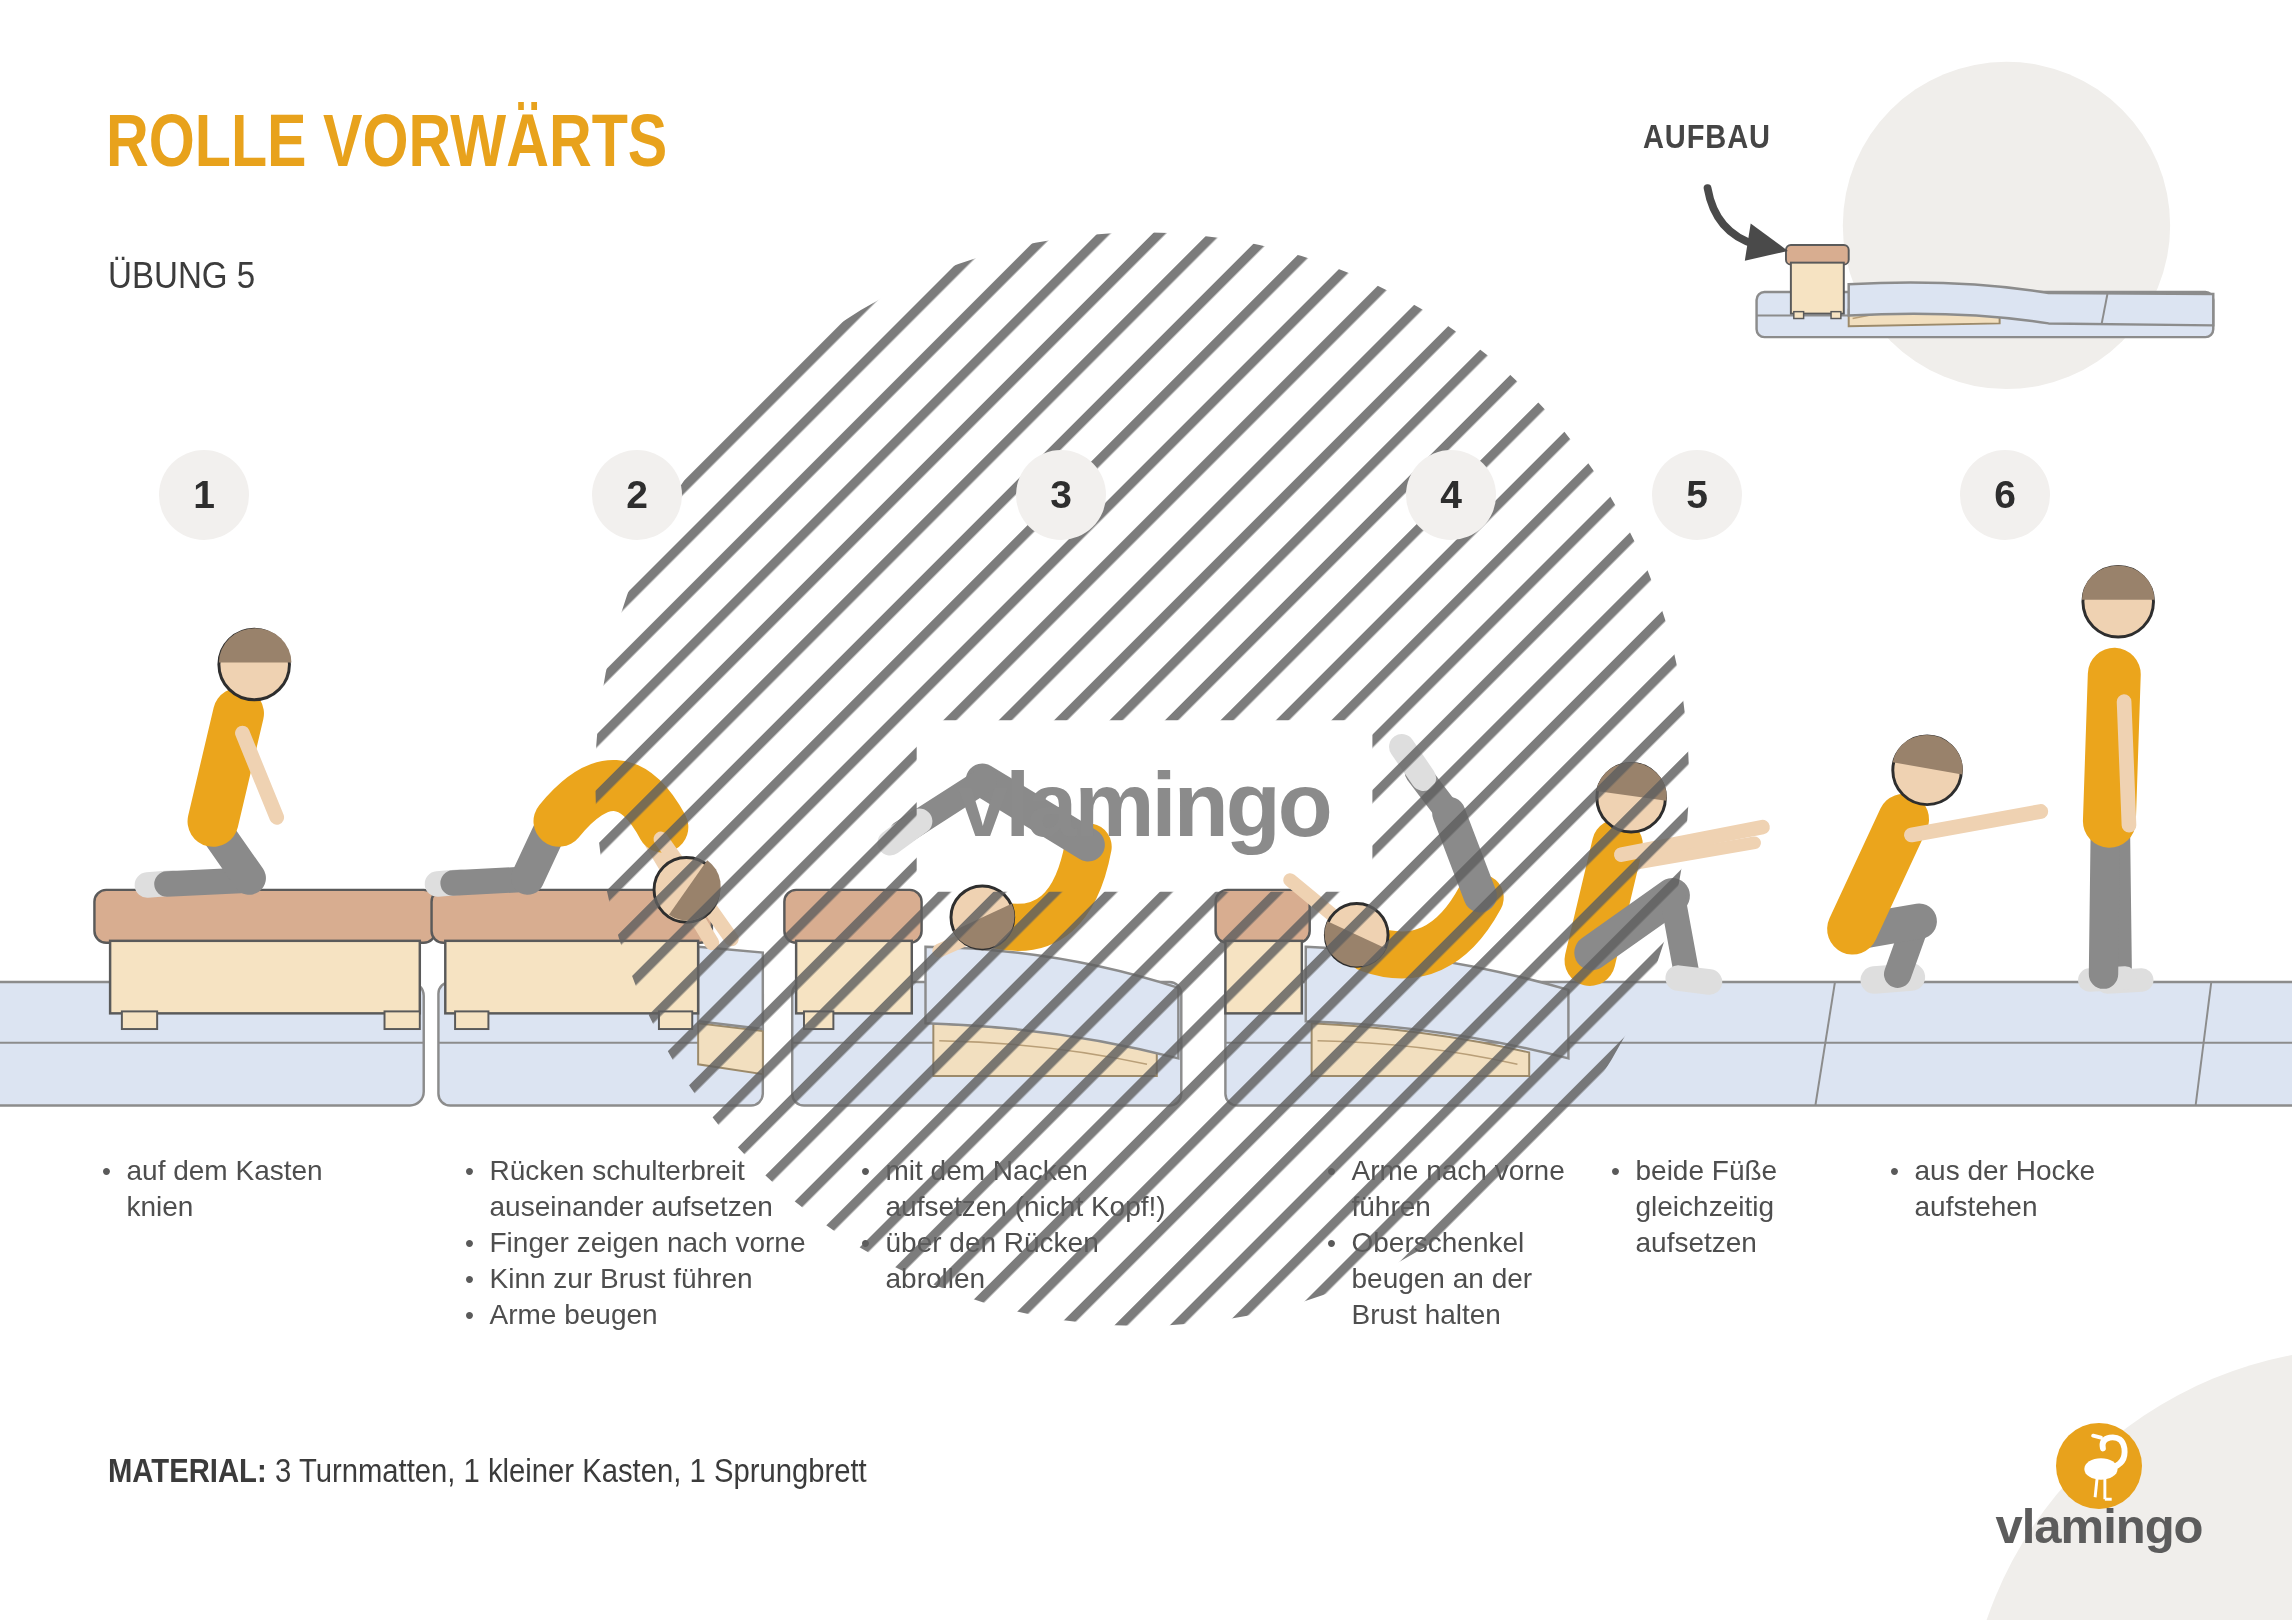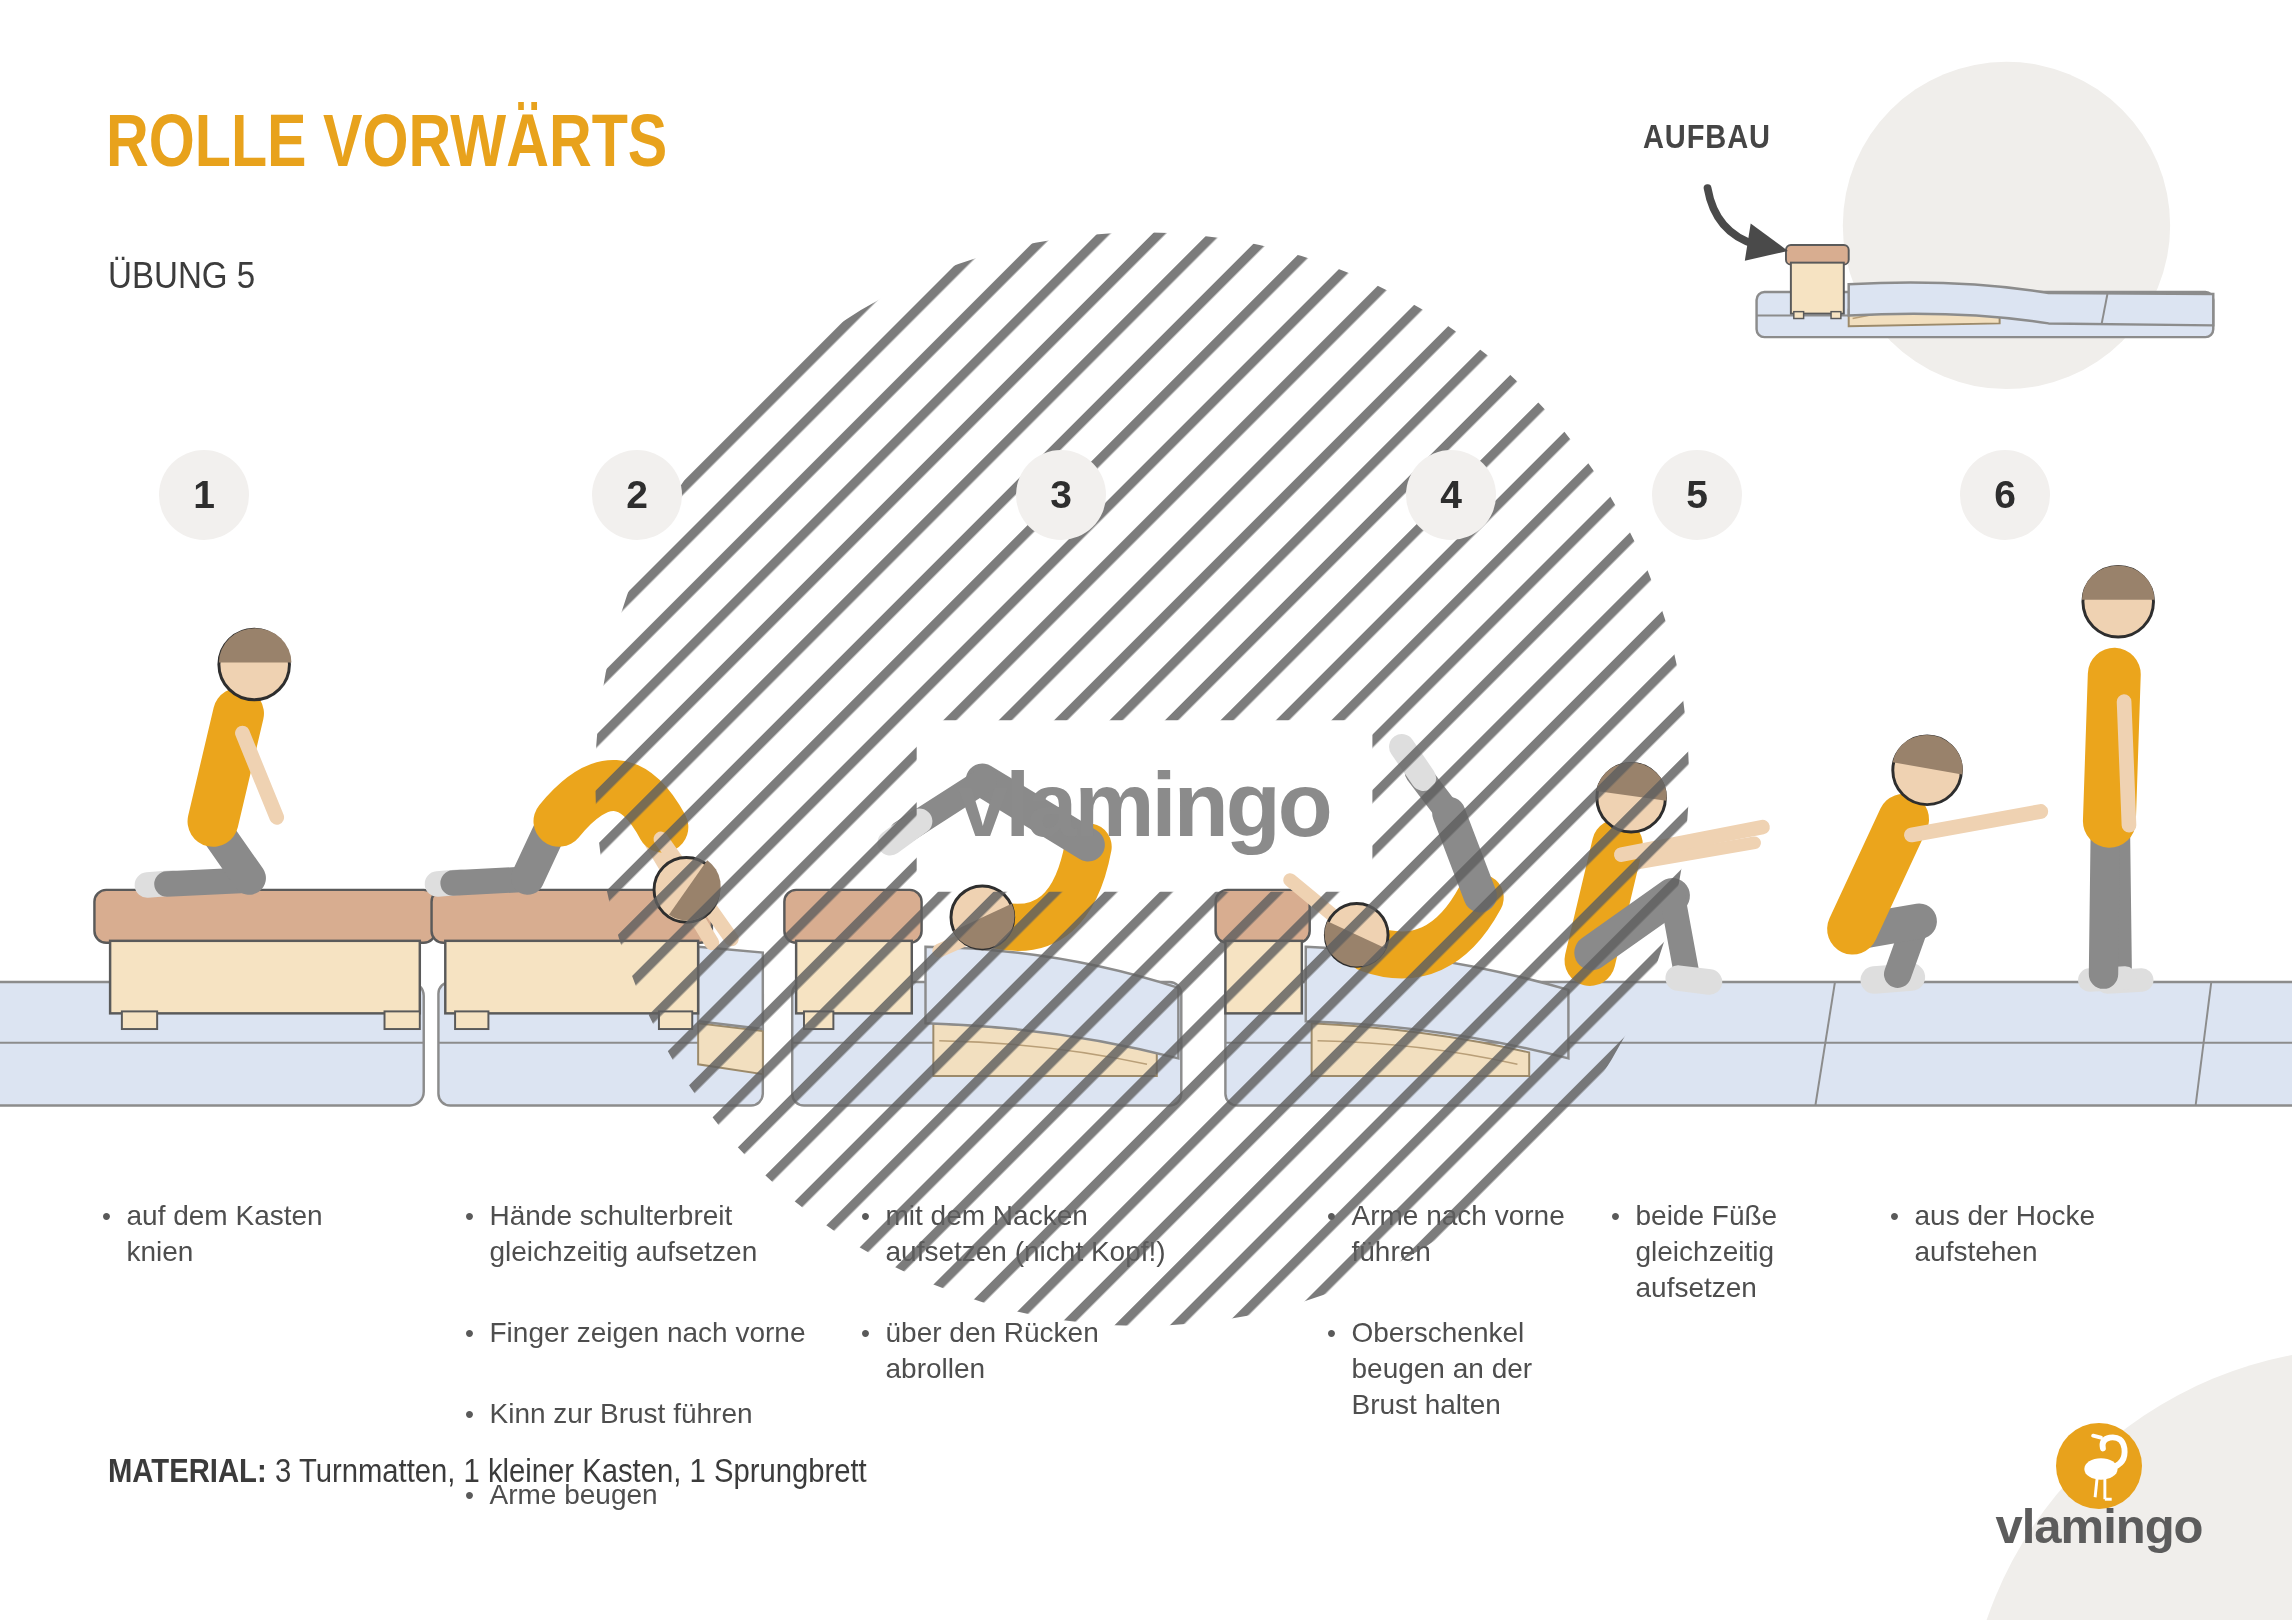--- a/index.html
+++ b/index.html
@@ -26,21 +26,21 @@
                   display:flex;align-items:center;justify-content:center;
                   font-size:90px;font-weight:bold;color:#8B8B8B;letter-spacing:-2.9px;}
 
   .step-circle{position:absolute;top:450px;width:90px;height:90px;border-radius:50%;
                background:var(--circle);display:flex;align-items:center;justify-content:center;
                font-size:39px;font-weight:bold;color:#2E2E2E;z-index:5;}
   .sc1{left:159px}.sc2{left:592px}.sc3{left:1016px}.sc4{left:1406px}.sc5{left:1652px}.sc6{left:1960px}
 
   .step-text{position:absolute;top:1153px;z-index:2;color:var(--text);font-size:28px;line-height:36px;}
   .step-text ul{margin:0;padding:0;list-style:none;}
-  .step-text li{position:relative;padding-left:26.5px;margin-top:45px;}
+  .step-text li{position:relative;padding-left:26.5px;}
   .step-text li::before{content:"•";position:absolute;left:2px;top:0;color:#5a5a5a;font-size:25.5px;}
   .tc1{left:100px;width:230px}.tc2{left:463px;width:348px}.tc3{left:859px;width:343px}
   .tc4{left:1325px;width:250px}.tc5{left:1609px;width:181px}.tc6{left:1888px;width:221px}
 
   .material{position:absolute;left:108px;top:1451px;font-size:34px;color:#3B3B3B;
             transform:scaleX(.86);transform-origin:left top;white-space:nowrap;z-index:2;}
   .material b{margin-right:9.8px;}
 
   .corner-blob{position:absolute;left:1965px;top:1348px;width:804px;height:804px;
                border-radius:50%;background:#F0EEEB;z-index:2;}
@@ -224,21 +224,21 @@
   <div class="step-circle sc5">5</div>
   <div class="step-circle sc6">6</div>
 
   <div class="step-text tc1">
       <ul>
         <li>auf dem Kasten knien</li>
       </ul>
     </div>
   <div class="step-text tc2">
       <ul>
-        <li>Hände schulterbreit gleichzeitig aufsetzen</li>
+        <li>Rücken schulterbreit auseinander aufsetzen</li>
         <li>Finger zeigen nach vorne</li>
         <li>Kinn zur Brust führen</li>
         <li>Arme beugen</li>
       </ul>
     </div>
   <div class="step-text tc3">
       <ul>
         <li>mit dem Nacken aufsetzen (nicht Kopf!)</li>
         <li>über den Rücken abrollen</li>
       </ul>

